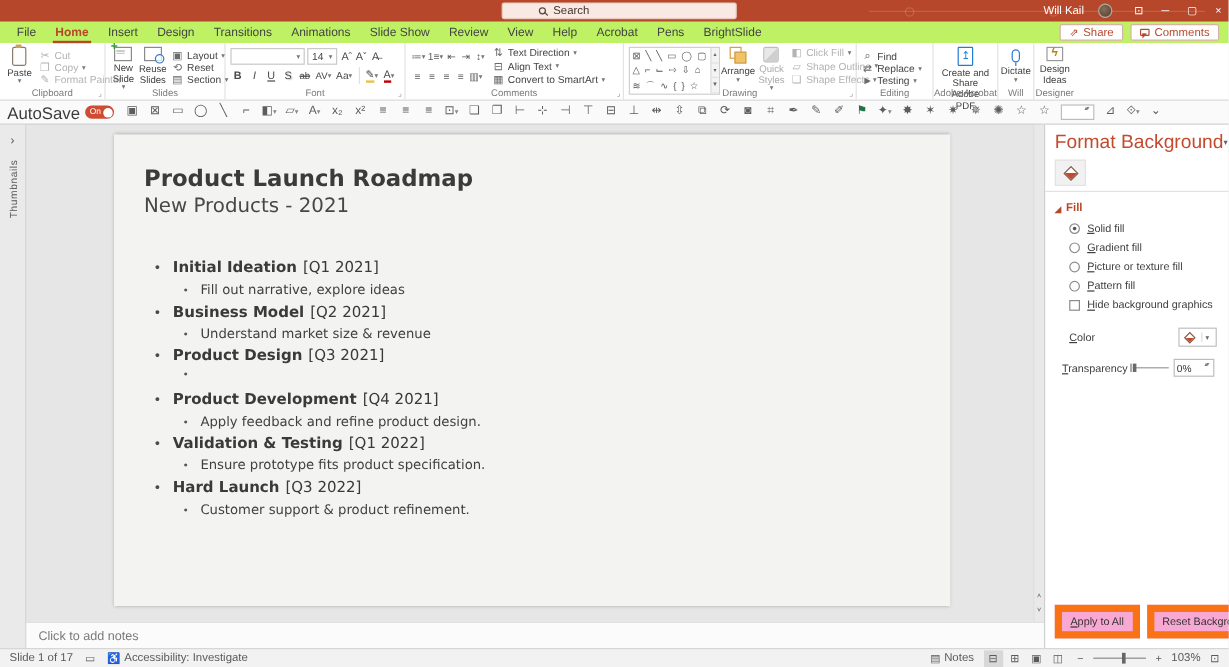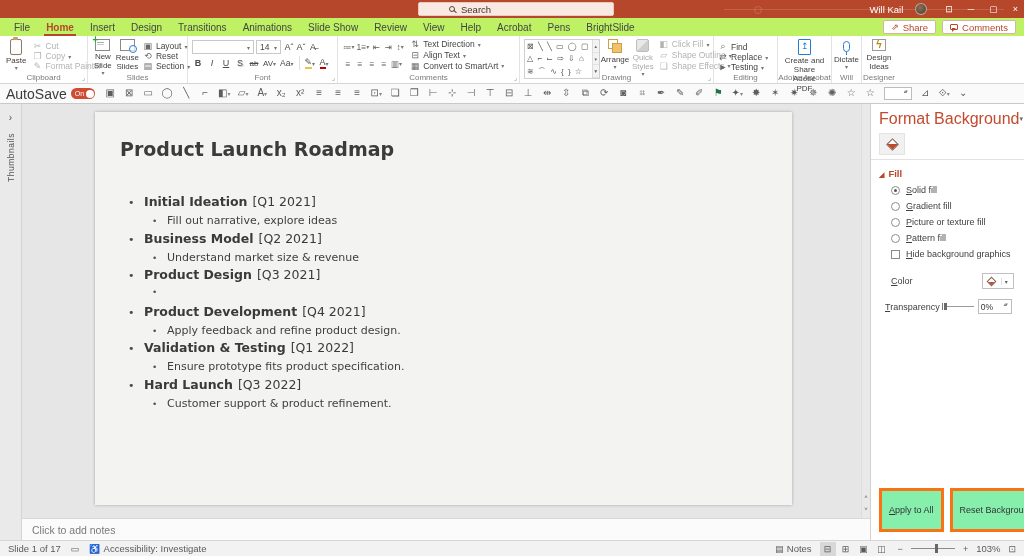--- a/index.html
+++ b/index.html
@@ -149,21 +149,21 @@
   .crow { display:flex; align-items:center; margin:14px 0 0 12px; font-size:9px; color:#404040; }
   .color-btn { margin-left:auto; margin-right:2px; width:32px; height:16px; border:1px solid #c0c0c0; display:flex; align-items:center; justify-content:space-evenly; cursor:pointer; background:#fff; }
   .color-btn .cb-caret { font-size:6px; color:#666; border-left:1px solid #ddd; padding-left:3px; }
   .trow { display:flex; align-items:center; margin:10px 0 0 6px; font-size:9px; color:#404040; gap:4px; }
   .track { width:30px; height:1px; background:#9a9a9a; position:relative; flex:0 0 auto; }
   .track::before { content:""; position:absolute; left:-2px; top:-3px; width:1px; height:7px; background:#777; }
   .thumb { position:absolute; left:0; top:-3px; width:3px; height:7px; background:#6a6a6a; cursor:pointer; }
   .spinbox { width:34px; height:15px; border:1px solid #bdbdbd; display:flex; align-items:center; padding:0 2px; font-size:8.5px; color:#333; background:#fff; position:relative; }
   .spinbox::after { content:"▴▾"; position:absolute; right:1px; top:1px; font-size:5px; color:#777; width:6px; line-height:6px; letter-spacing:-1px; }
   .pane-btns { margin-top:auto; display:flex; gap:6px; padding-bottom:2px; }
-  .pbtn { border:3px solid #f97316; background:#86efac; font-size:9px; color:#333; padding:14px 7px; cursor:pointer; white-space:nowrap; }
+  .pbtn { border:6px solid #f97316; background:#f9a8d4; font-size:9px; color:#333; padding:3px 7px; cursor:pointer; white-space:nowrap; }
 
   
   .statusbar { height:16px; flex:0 0 16px; background:#f2f2f2; border-top:1px solid #d6d6d6; display:flex; align-items:center; font-size:9.5px; color:#5a5a5a; padding:0 8px; gap:10px; }
   .sb-ico { font-size:9px; color:#5a5a5a; cursor:pointer; }
   .sb-right { margin-left:auto; display:flex; align-items:center; gap:8px; }
   .sb-notes { display:flex; align-items:center; gap:3px; cursor:pointer; }
   .view-btn { width:16px; height:14px; display:flex; align-items:center; justify-content:center; font-size:9px; cursor:pointer; }
   .view-btn.active { background:#d8d8d8; }
   .zoomtrack { width:44px; height:1px; background:#8a8a8a; position:relative; }
   .zoomthumb { position:absolute; left:24px; top:-4px; width:3px; height:9px; background:#666; cursor:pointer; }
@@ -591,20 +591,21 @@
   <div class="main">
     <div class="thumbs">
       <span class="chev">›</span>
       <span class="vtext">Thumbnails</span>
     </div>
 
     <div class="canvas-wrap">
       <div class="canvas">
         <div class="slide">
           <div class="slide-title">Product Launch Roadmap</div>
+          <div class="slide-subtitle">New Products - 2021</div>
           <div class="bullets">
 
               <div class="bullet-block">
                 <div class="b-main">
                   <span class="b-dot">•</span>
                   <span class="b-bold">Initial Ideation</span>
                   <span class="b-tag">[Q1 2021]</span>
                 </div>
                 <div class="b-sub">
                   <span class="b-dot2">•</span>

